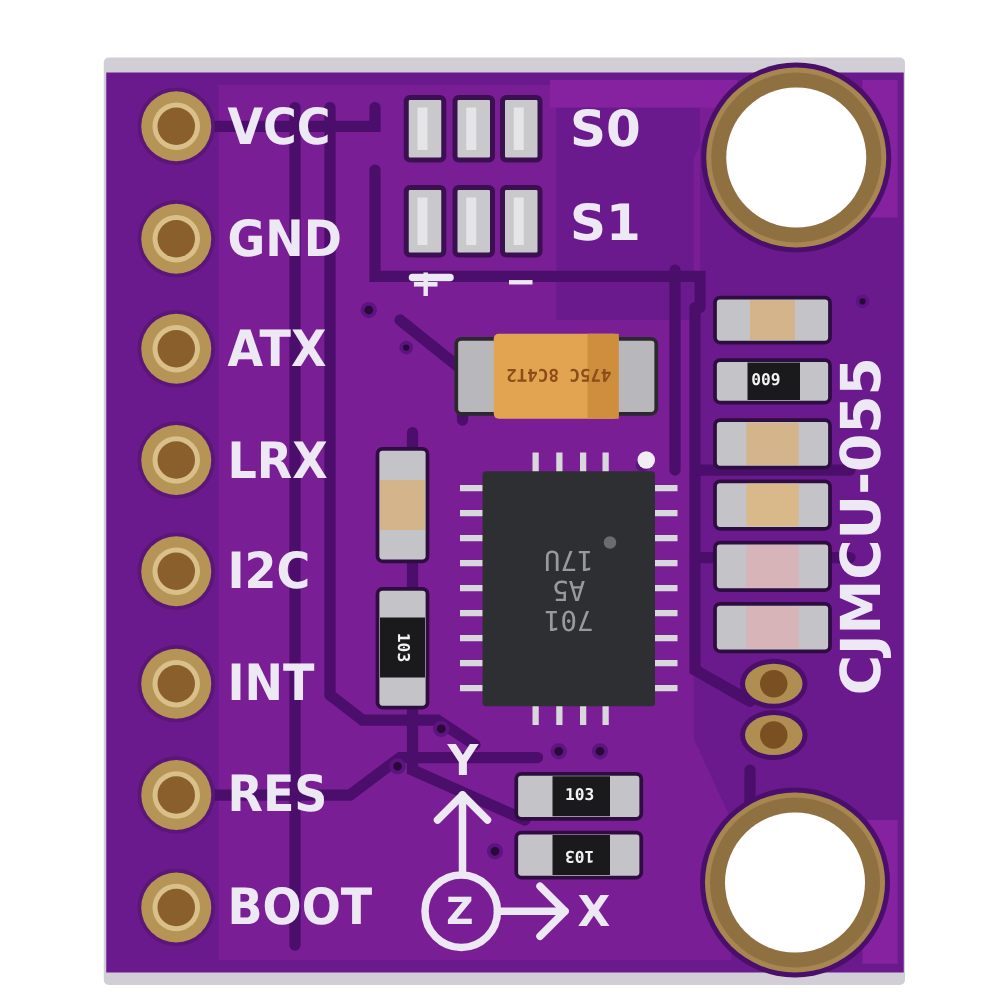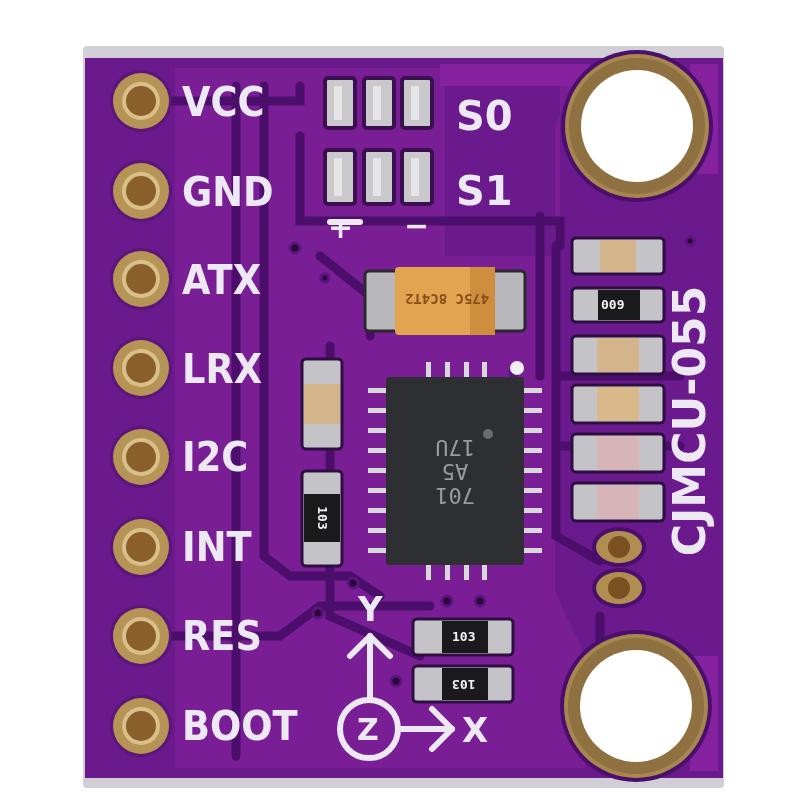--- a/index.html
+++ b/index.html
@@ -1,19 +1,19 @@
 <!DOCTYPE html>
 <html><head>
   <meta charset="utf-8">
   <style>
     html, body { margin: 0; padding: 0; background: #ffffff; }
     body { width: 800px; height: 800px; position: relative; overflow: hidden; font-family: "DejaVu Sans", sans-serif; }
     .scene { position: absolute; left: 0; top: 16px; width: 696px; height: 800px; }
     .pin-label { position: absolute; left: 182px; color: #ece8f4; font-family: "DejaVu Sans", sans-serif; font-weight: bold; font-size: 40px; line-height: 40px; letter-spacing: 0px; transform: scaleX(0.92); transform-origin: left center; }
-    .jumper-label { position: absolute; color: #ece8f4; font-family: "DejaVu Sans", sans-serif; font-weight: bold; font-size: 40px; line-height: 40px; margin-top: 12px; }
+    .jumper-label { position: absolute; color: #ece8f4; font-family: "DejaVu Sans", sans-serif; font-weight: bold; font-size: 40px; line-height: 40px; }
     .brand { position: absolute; left: 690px; top: 405px; color: #ece8f4; font-family: "DejaVu Sans", sans-serif; font-weight: bold; font-size: 44px; line-height: 44px; white-space: nowrap; transform: translate(-50%, -50%) rotate(-90deg); }
     .chip-mark { position: absolute; left: 455px; top: 455px; color: #9a9a9a; font-family: "DejaVu Sans Mono", monospace; font-size: 22px; line-height: 24px; white-space: pre; text-align: center; transform: translate(-50%, -50%) rotate(180deg); }
     .res-code { position: absolute; color: #f2f2f2; font-family: "DejaVu Sans Mono", monospace; font-size: 13px; line-height: 14px; font-weight: bold; }
     .axis-label { position: absolute; color: #ece8f4; font-family: "DejaVu Sans", sans-serif; font-weight: bold; font-size: 34px; line-height: 34px; }
     .polarity { position: absolute; color: #ece8f4; font-family: "DejaVu Sans", sans-serif; font-weight: bold; font-size: 30px; line-height: 30px; }
   </style>
 </head>
 <body>
 
 <div class="scene">

